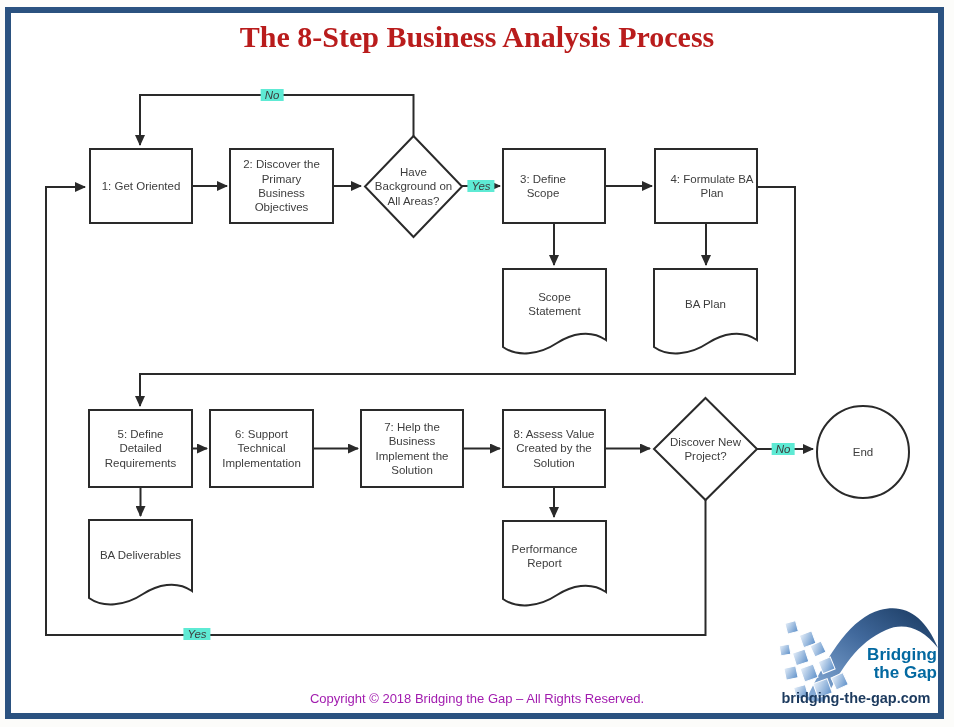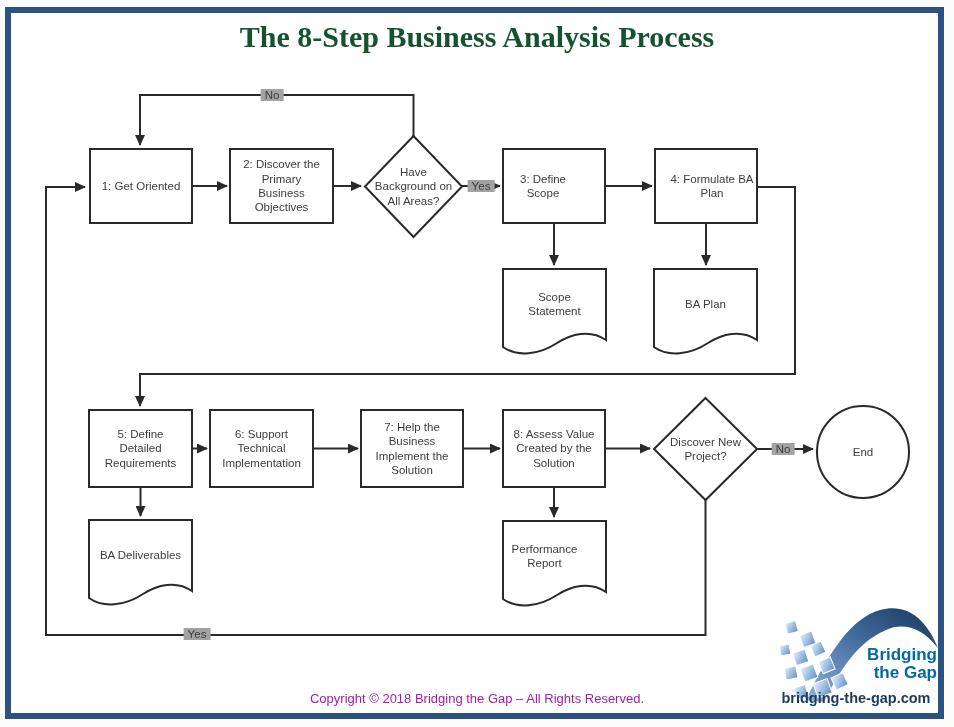--- a/index.html
+++ b/index.html
@@ -9,32 +9,32 @@
     font-family:"Liberation Sans", sans-serif;
   }
   .frame {
     position:absolute; left:5px; top:7px; width:927px; height:700px;
     border:6px solid #2b5280; background:#ffffff;
   }
   .title {
     position:absolute; left:0; top:20px; width:954px;
     text-align:center;
     font-family:"Liberation Serif", serif;
-    font-size:30px; font-weight:700; color:#14532d;
+    font-size:30px; font-weight:700; color:#b91c1c;
   }
   svg.canvas { position:absolute; left:0; top:0; }
   .lbl {
     position:absolute; display:flex; align-items:center; justify-content:center;
     text-align:center; font-size:11.5px; line-height:1.25; color:#3d3d3d;
     white-space:pre-line; pointer-events:none;
   }
   .edge {
     position:absolute; transform:translate(-50%,-50%);
-    background:#a3a3a3; padding:0 4px;
-    font-size:11.5px; color:#3d3d3d;
+    background:#5eead4; padding:0 4px;
+    font-size:11.5px; color:#3d3d3d;font-style:italic;
   }
   .copyright {
     position:absolute; left:0; top:691px; width:954px;
     text-align:center; font-size:13px; color:#a21caf;
   }
   .logo-text {
     position:absolute; text-align:right;
     font-weight:bold; color:#0369a1; font-size:17px; line-height:1;
   }
   .logo-url {

